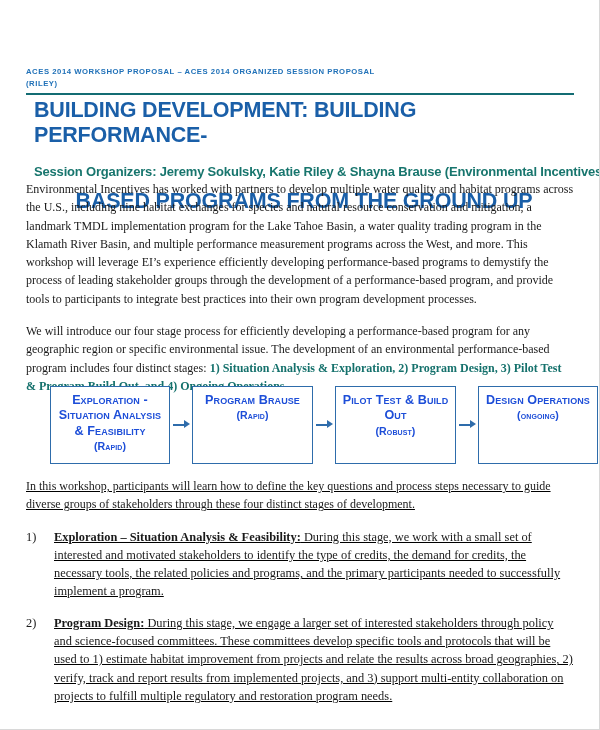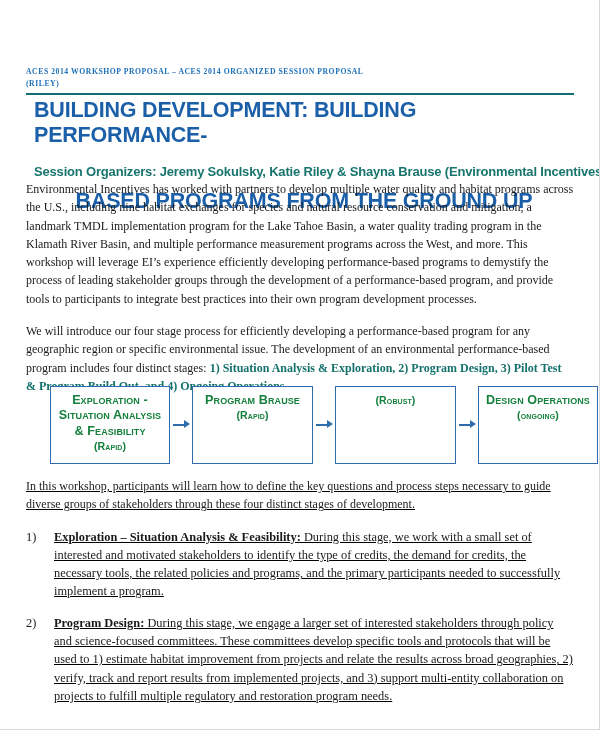--- a/index.html
+++ b/index.html
@@ -34,21 +34,21 @@
   }
 
   
   .doc-header {
     position: absolute;
     left: 0;
     top: 66px;
     width: 548px;
   }
   .doc-header .hdr-line {
-    font-family: Liberation Serif, serif;
+    font-family: Liberation Sans, sans-serif;
     font-size: 7.7px;
     font-weight: bold;
     letter-spacing: 0.55px;
     color: #2071b8;
     line-height: 11.5px;
     white-space: nowrap;
   }
   .hdr-rule {
     position: absolute;
     left: 0;
@@ -118,21 +118,21 @@
     display: flex;
     align-items: flex-start;
   }
   .flow-box {
     border: 1.6px solid #2e6cab;
     background: #ffffff;
     height: 78px;
     padding: 6px 4px 0 4px;
     text-align: center;
     font-family: "Liberation Sans", sans-serif;
-    color: #15803d;
+    color: #1d4ed8;
     font-weight: bold;
     font-variant: small-caps;
     font-size: 12.6px;
     line-height: 15.4px;
     letter-spacing: 0.1px;
     flex: 0 0 auto;
   }
   .flow-box .sub {
     display: block;
     font-size: 10.6px;
@@ -235,20 +235,21 @@
         </div>
       <div class="flow-box box-2">
         <span>Program Brause</span>
         <span class="sub">(Rapid)</span>
       </div>
       <div class="flow-arrow">
           <span class="shaft"></span>
           <span class="head"></span>
         </div>
       <div class="flow-box box-3">
+        <span>Pilot Test &amp; Build Out</span>
         <span class="sub">(Robust)</span>
       </div>
       <div class="flow-arrow">
           <span class="shaft"></span>
           <span class="head"></span>
         </div>
       <div class="flow-box box-4">
         <span>Design Operations</span>
         <span class="sub">(ongoing)</span>
       </div>

